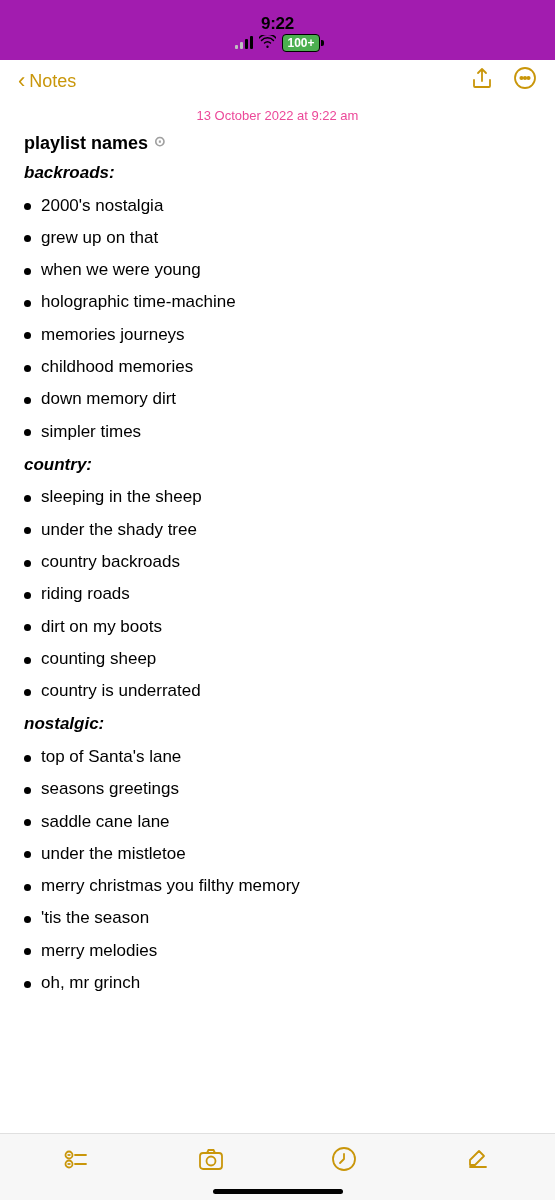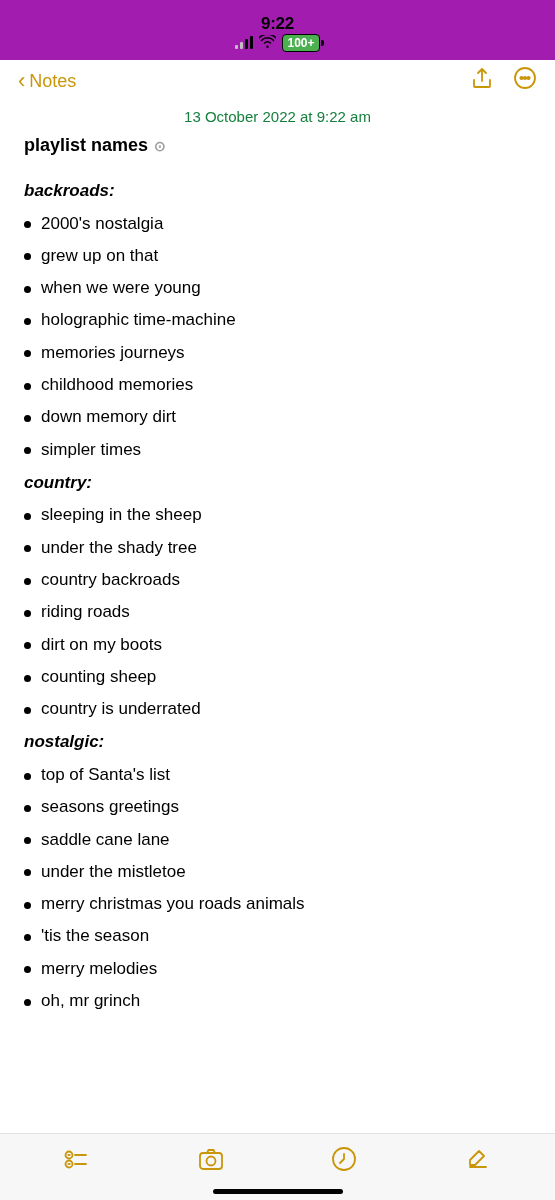--- a/index.html
+++ b/index.html
@@ -102,36 +102,35 @@
     }
     .nav-icon {
       color: #c9960a;
       font-size: 22px;
       cursor: pointer;
     }
 
     
     .date-line {
       text-align: center;
-      font-size: 15px;
-      color: #15803d;
+      font-size: 13px;
+      color: #ec4899;
       padding: 2px 0 10px;
     }
 
     
     .note-content {
       padding: 0 24px 24px;
     }
 
     .note-title {
       font-size: 18px;
       font-weight: 700;
-      margin-bottom: 22px;
-      display: flex;
-      align-items: center;
+      margin-bottom: 6px;
+      display: flex;
       gap: 6px;
     }
     .title-icon {
       font-size: 14px;
       color: #a0a0a0;
     }
 
     .section-header {
       font-size: 17px;
       font-style: italic;
@@ -328,37 +327,37 @@
     <li>
         <span class="bullet-dot"></span>
         <span>country is underrated</span>
       </li>
   </ul>
 
   <div class="section-header">nostalgic:</div>
   <ul class="bullet-list">
     <li>
         <span class="bullet-dot"></span>
-        <span>top of Santa's list</span>
+        <span>top of Santa's lane</span>
       </li>
     <li>
         <span class="bullet-dot"></span>
         <span>seasons greetings</span>
       </li>
     <li>
         <span class="bullet-dot"></span>
         <span>saddle cane lane</span>
       </li>
     <li>
         <span class="bullet-dot"></span>
         <span>under the mistletoe</span>
       </li>
     <li>
         <span class="bullet-dot"></span>
-        <span>merry christmas you roads animals</span>
+        <span>merry christmas you filthy memory</span>
       </li>
     <li>
         <span class="bullet-dot"></span>
         <span>'tis the season</span>
       </li>
     <li>
         <span class="bullet-dot"></span>
         <span>merry melodies</span>
       </li>
     <li>

